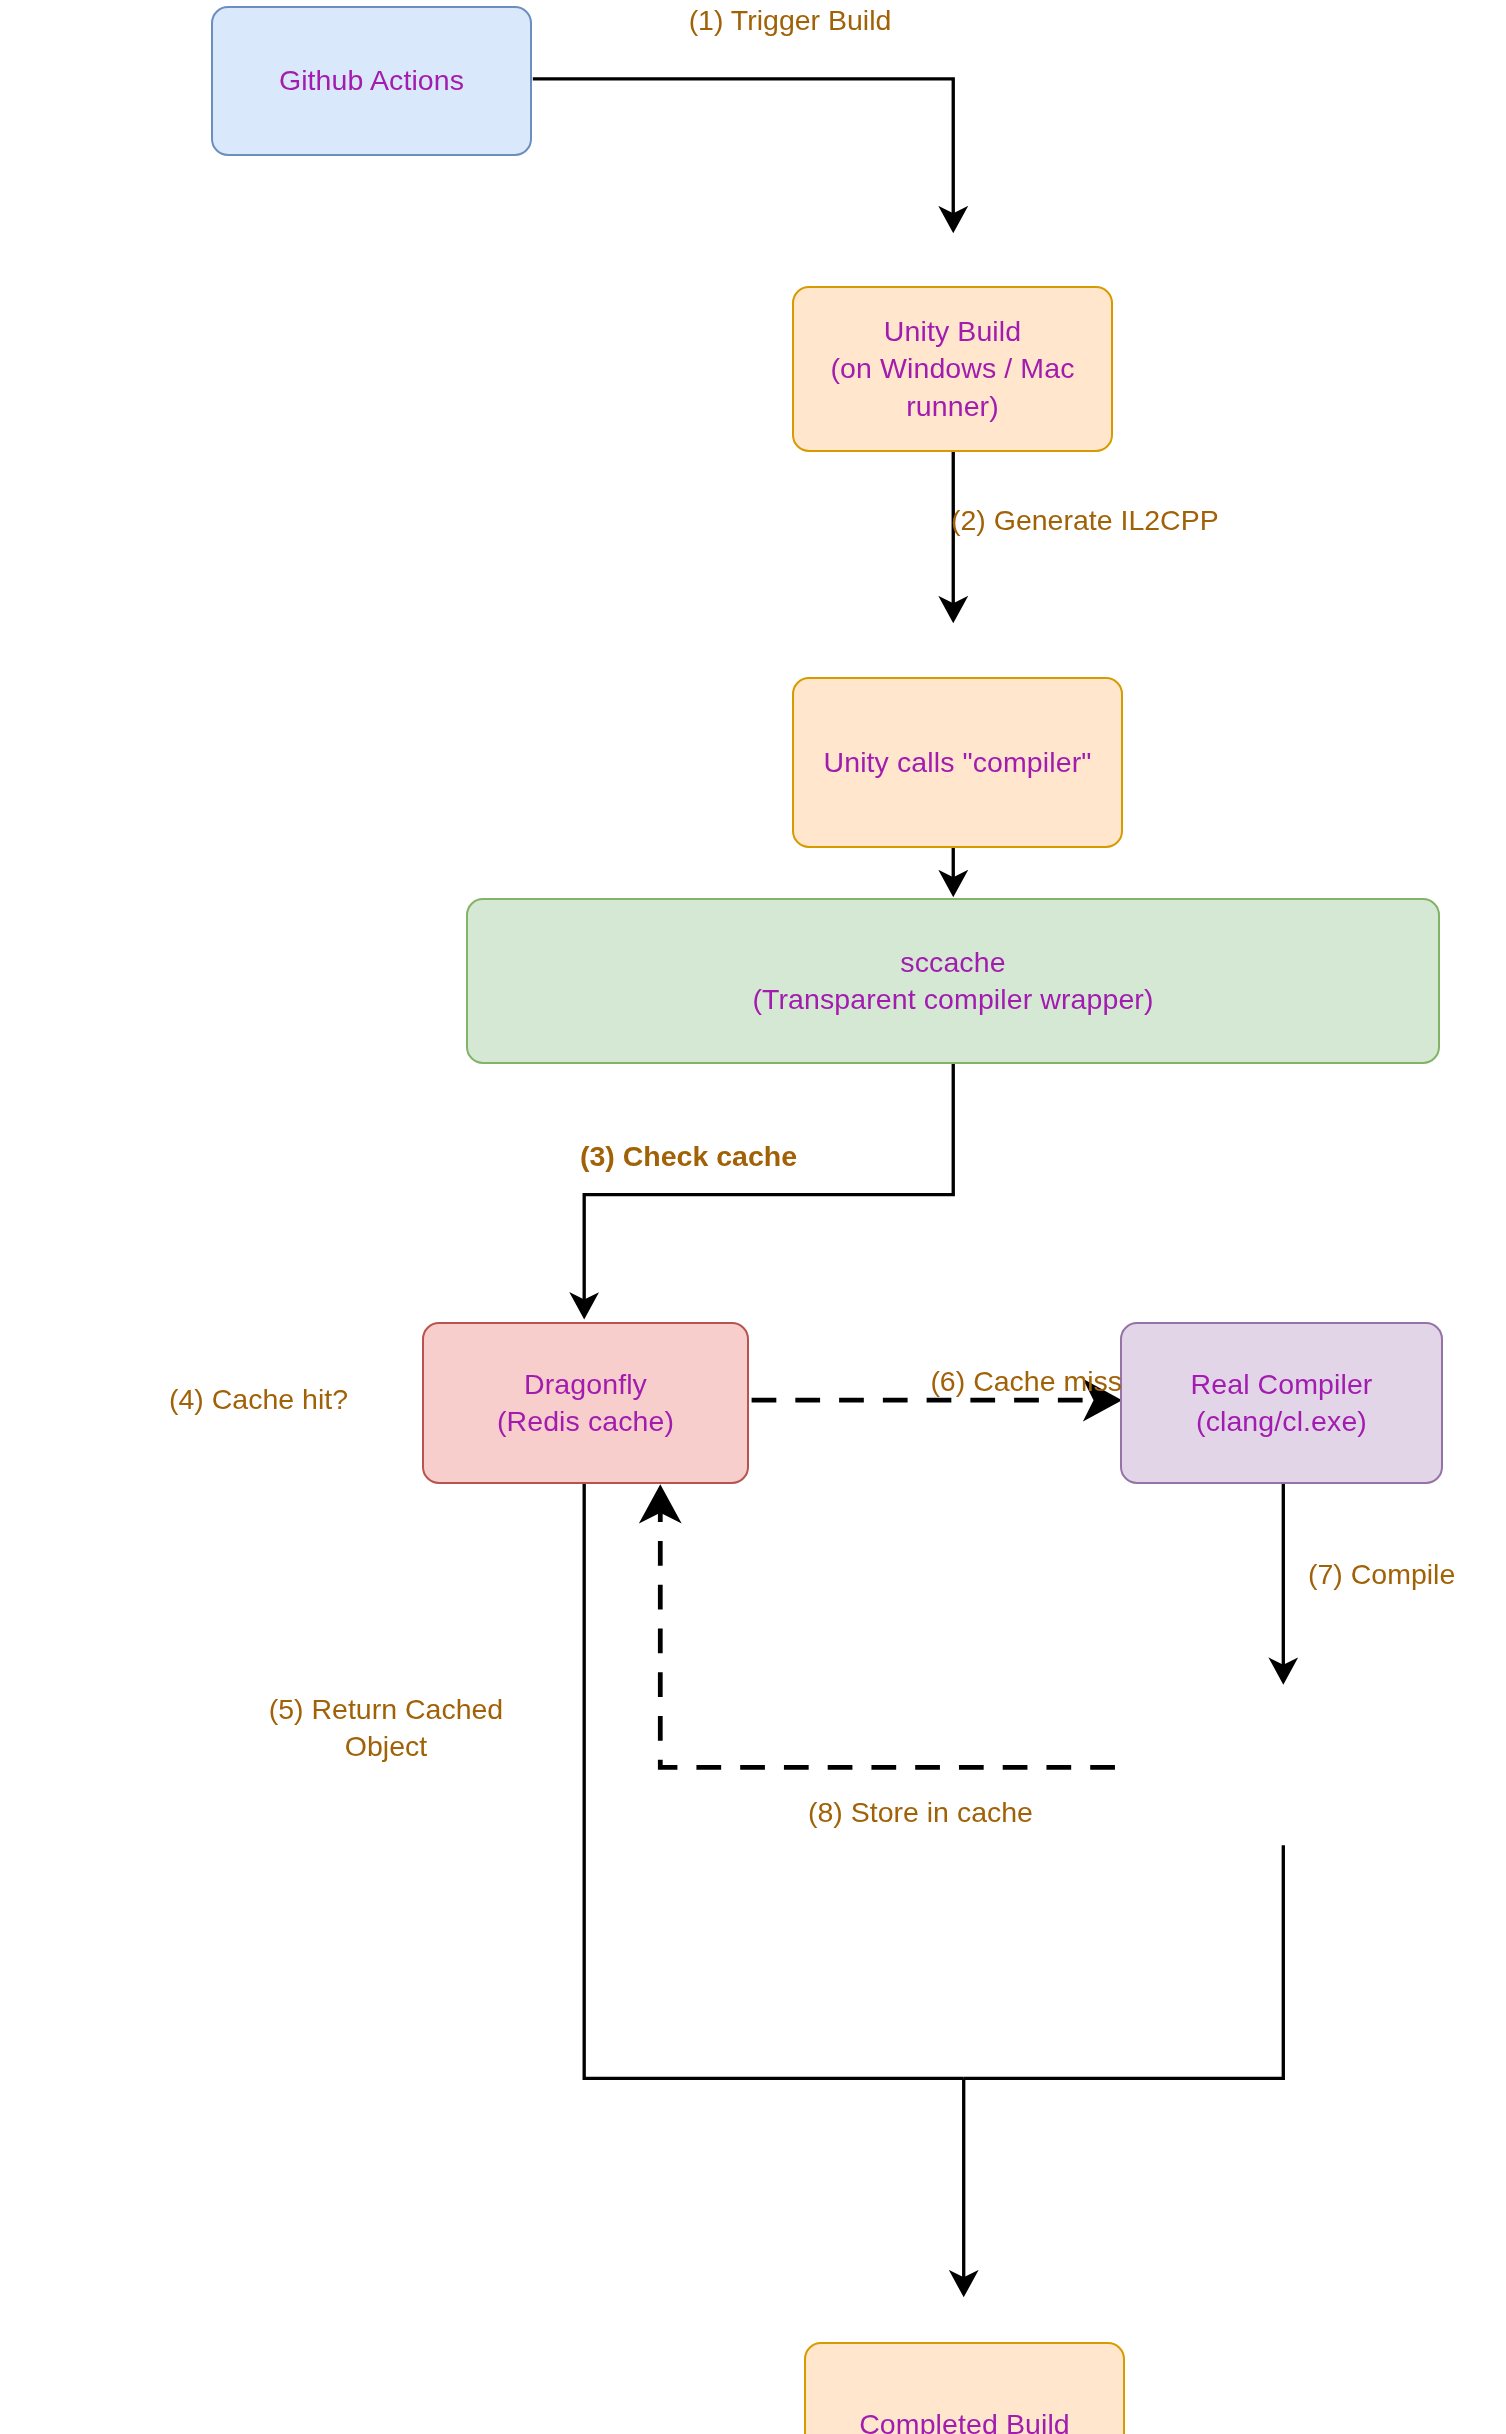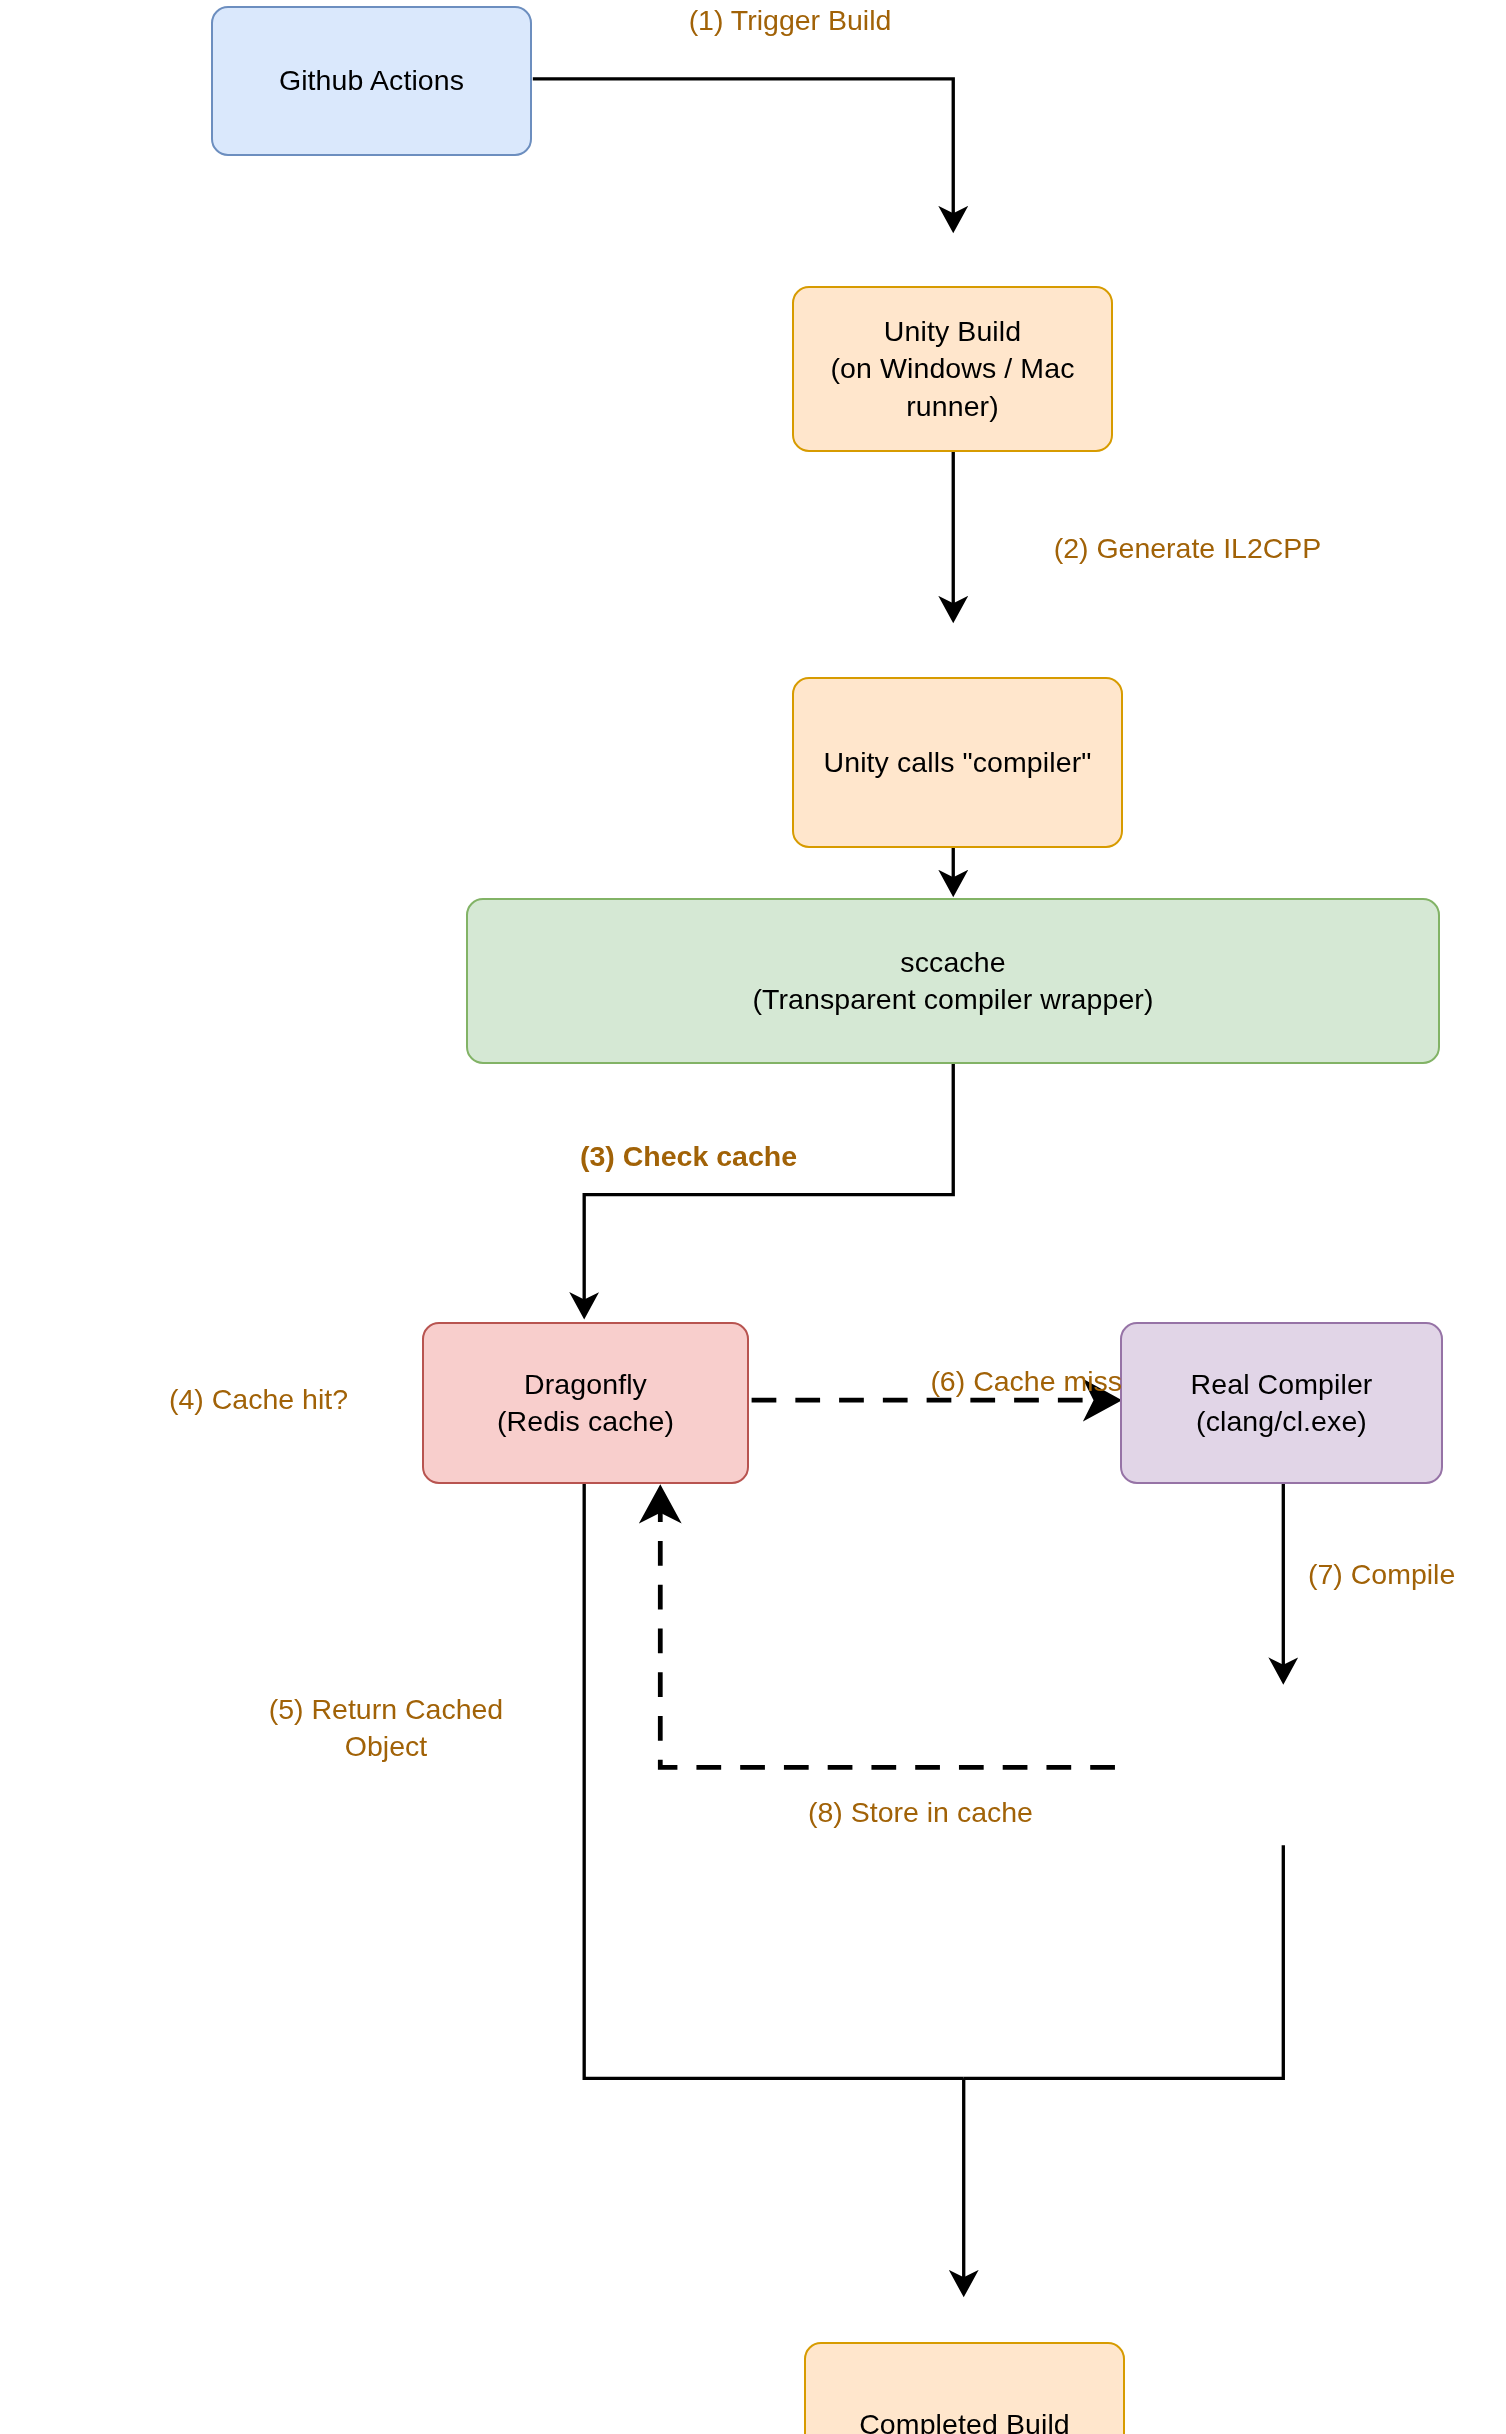--- a/index.html
+++ b/index.html
@@ -18,21 +18,21 @@
   .node {
     position: absolute;
     box-sizing: border-box;
     border-radius: 17px;
     border-width: 2.9px;
     border-style: solid;
     display: flex;
     align-items: center;
     justify-content: center;
     text-align: center;
-    color: #000000;
+    color: #a21caf;
     line-height: 1.30;
     white-space: pre-line;
     font-size: 28.5px;
     letter-spacing: 0.1px;
   }
   .node-blue   { background: #dae8fc; border-color: #6c8ebf; }
   .node-orange { background: #ffe6cc; border-color: #d79b00; margin-top: 48px; }
   .node-green  { background: #d5e8d4; border-color: #82b366; }
   .node-pink   { background: #f8cecc; border-color: #b85450; }
   .node-purple { background: #e1d5e7; border-color: #9673a6; }
@@ -102,21 +102,21 @@
 (Transparent compiler wrapper)</div>
 
   <div class="node node-purple" style="left:1120px; top:1322px; width:323px; height:162px;">Real Compiler
 (clang/cl.exe)</div>
 
 
   <div class="node node-orange" style="left:804px; top:2294px; width:321px; height:166px;">Completed Build</div>
 
   <div class="edge-label" style="left:571px; top:1.9px; width:438px;">(1) Trigger Build</div>
 
-  <div class="edge-label" style="left:951px; top:530px; width:399px; text-align:center;margin-left:37px;">(2) Generate IL2CPP</div>
+  <div class="edge-label" style="left:951px; top:502px; width:399px; text-align:left;">(2) Generate IL2CPP</div>
 
   <div class="edge-label" style="left:580px; top:1138px; width:418px; text-align:left;font-weight:bold;">(3) Check cache</div>
 
   <div class="edge-label" style="left:169px; top:1381px; width:238px; text-align:left;">(4) Cache hit?</div>
 
   <div class="edge-label" style="left:234px; top:1691px; width:304px; text-align:center;">(5) Return Cached
 Object</div>
 
   <div class="edge-label" style="left:818px; top:1363px; width:304px; text-align:right;">(6) Cache miss</div>
 

